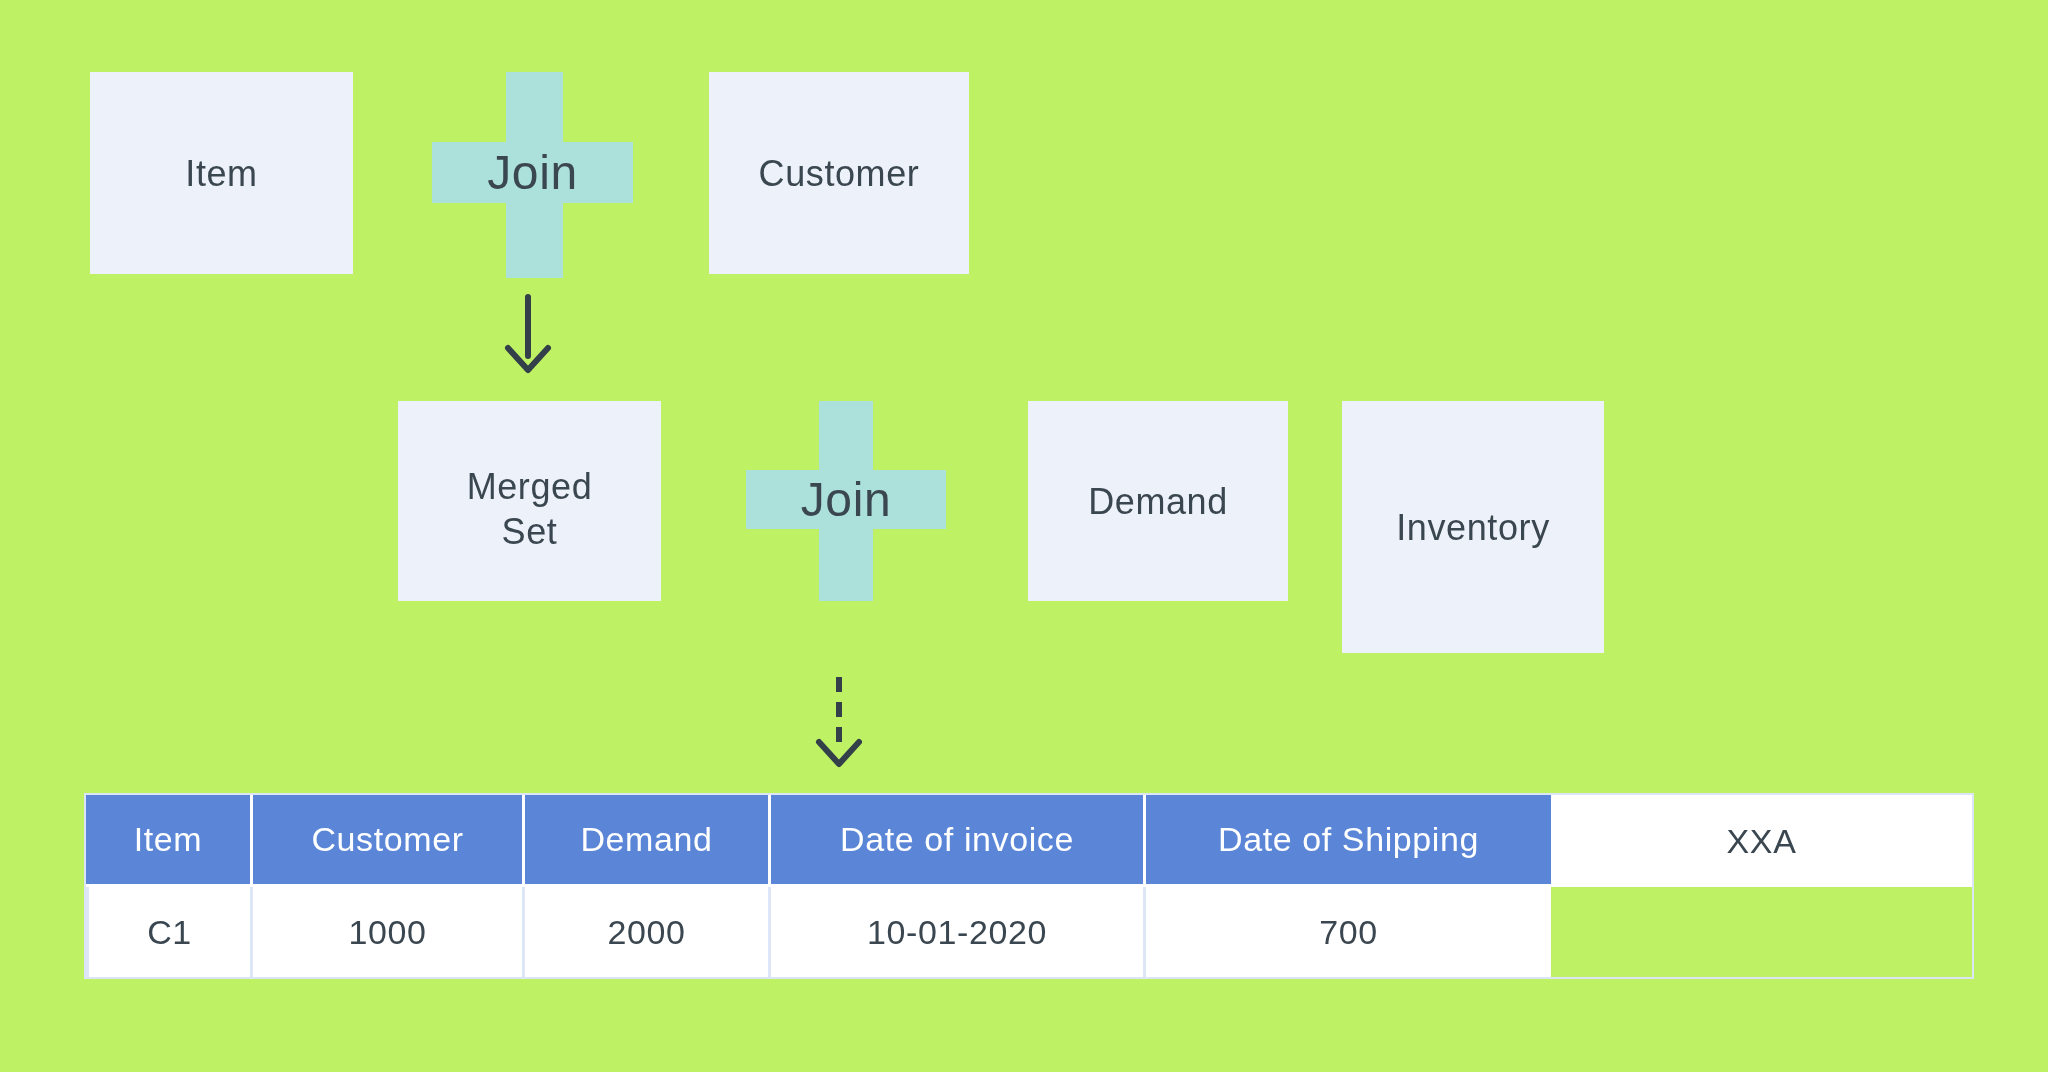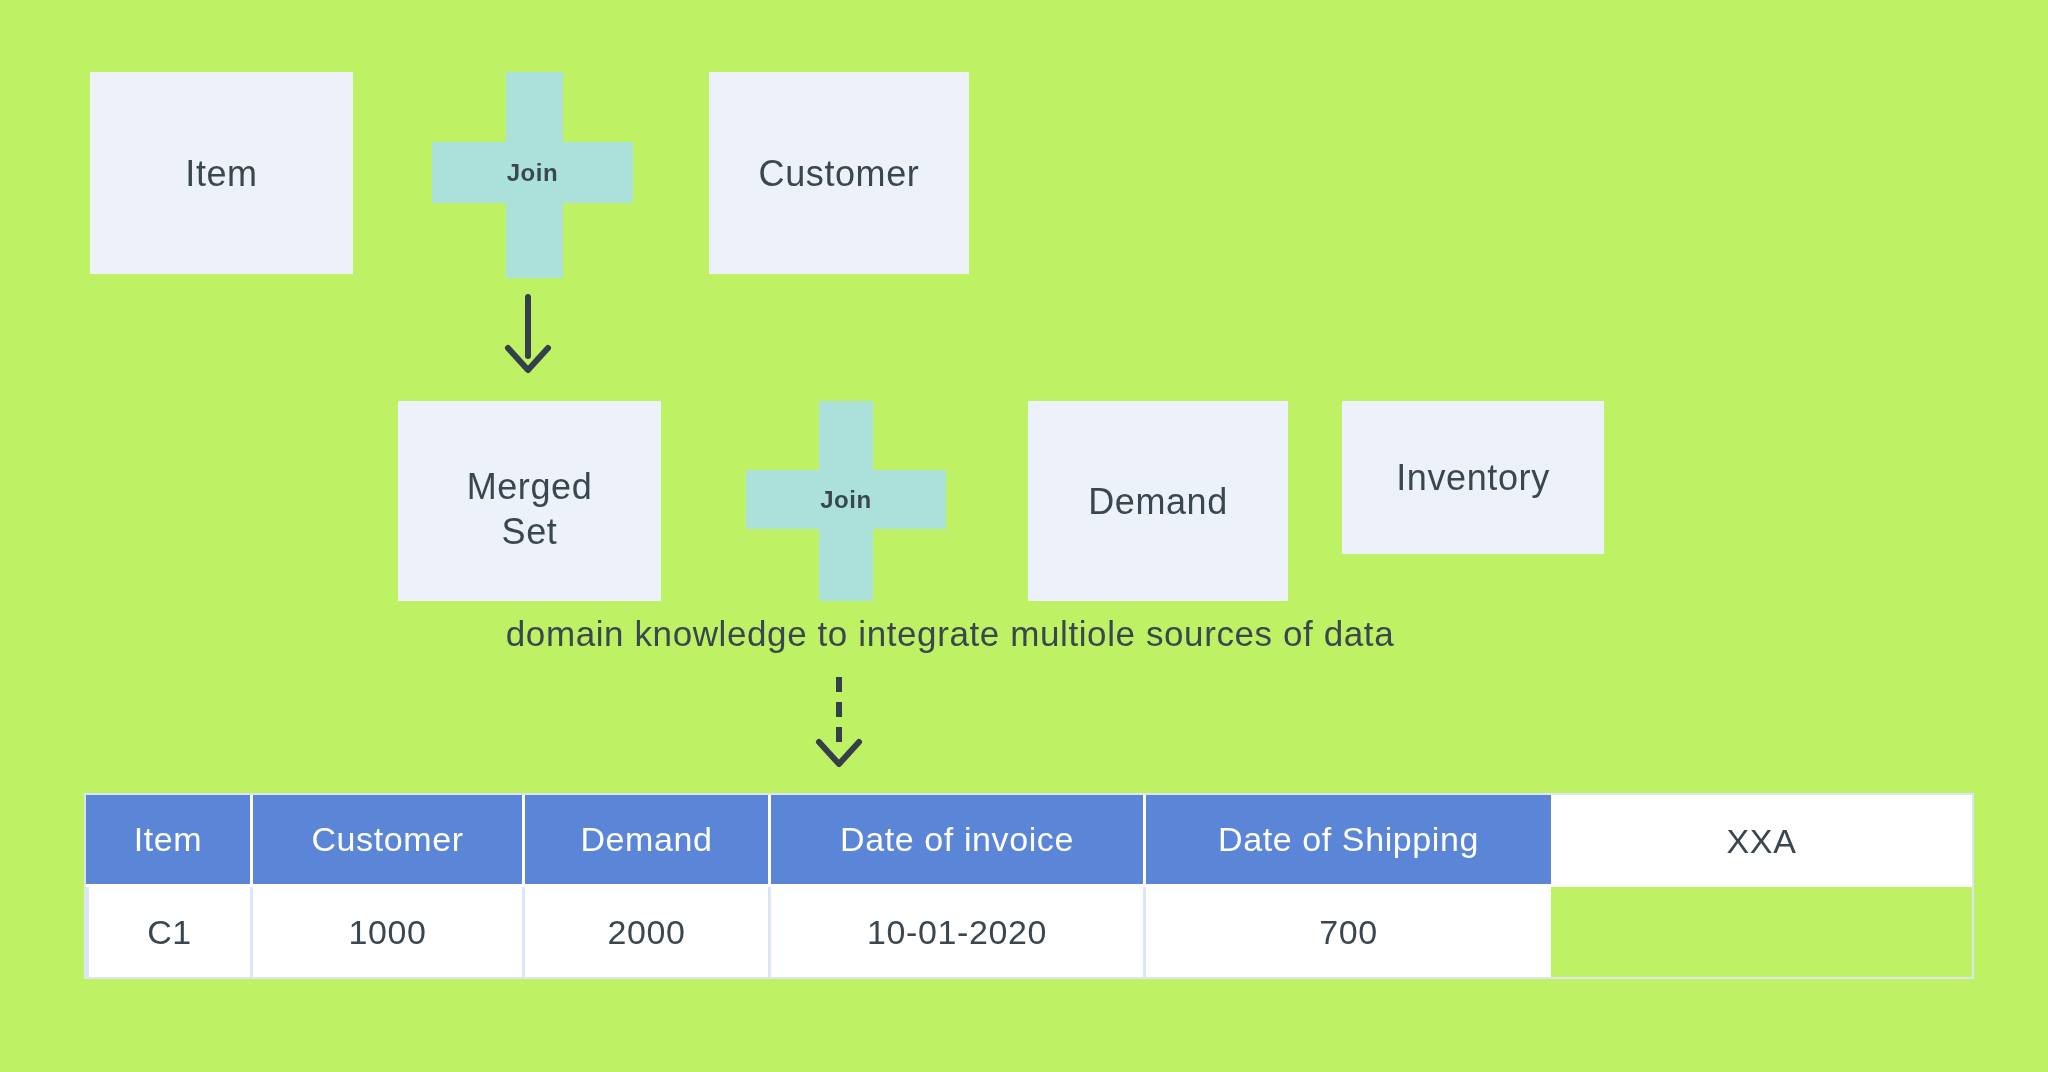--- a/index.html
+++ b/index.html
@@ -28,22 +28,22 @@
   .wrap-narrow { max-width: 175px; margin-top: 16px; }
   .bar {
     position: absolute;
     background: var(--join-fill, #ace0da);
   }
   .join-label {
     position: absolute;
     display: flex;
     align-items: center;
     justify-content: center;
-    font-size: 24px;
-    font-weight: 700;
+    font-size: 48px;
+    font-weight: 400;
     letter-spacing: 0.6px;
     color: var(--ink, #3b4750);
   }
   .caption {
     position: absolute;
     left: 300px;
     top: 614px;
     width: 1300px;
     text-align: center;
     font-size: 35px;
@@ -116,25 +116,24 @@
   </div>
 
   <div class="bar" style="left:819px; top:401px; width:54px; height:200px;"></div>
   <div class="bar" style="left:746px; top:470px; width:200px; height:59px;"></div>
   <div class="join-label" style="left:746px; top:470px; width:200px; height:59px;">Join</div>
 
   <div class="node" style="left:1028px; top:401px; width:260px; height:200px;">
     <span class="lbl">Demand</span>
   </div>
 
-  <div class="node" style="left:1342px; top:401px; width:262px; height:153px;">
+  <div class="node" style="left:1342px; top:401px; width:262px; height:252px;">
     <span class="lbl">Inventory</span>
   </div>
 
-  <div class="caption">domain knowledge to integrate multiole sources of data</div>
 
   <svg class="arrow" style="left:809px; top:672px;" width="60" height="100" viewBox="0 0 60 100" aria-hidden="true">
     <path d="M30 5 V78" fill="none" stroke="currentColor" stroke-width="6" stroke-linecap="butt" stroke-dasharray="15 10"></path>
     <path d="M10 70 L30 92 L50 70" fill="none" stroke="currentColor" stroke-width="6" stroke-linecap="round" stroke-linejoin="round"></path>
   </svg>
 
   <div class="dtable">
     <div class="hcell">Item</div>
     <div class="hcell">Customer</div>
     <div class="hcell">Demand</div>

